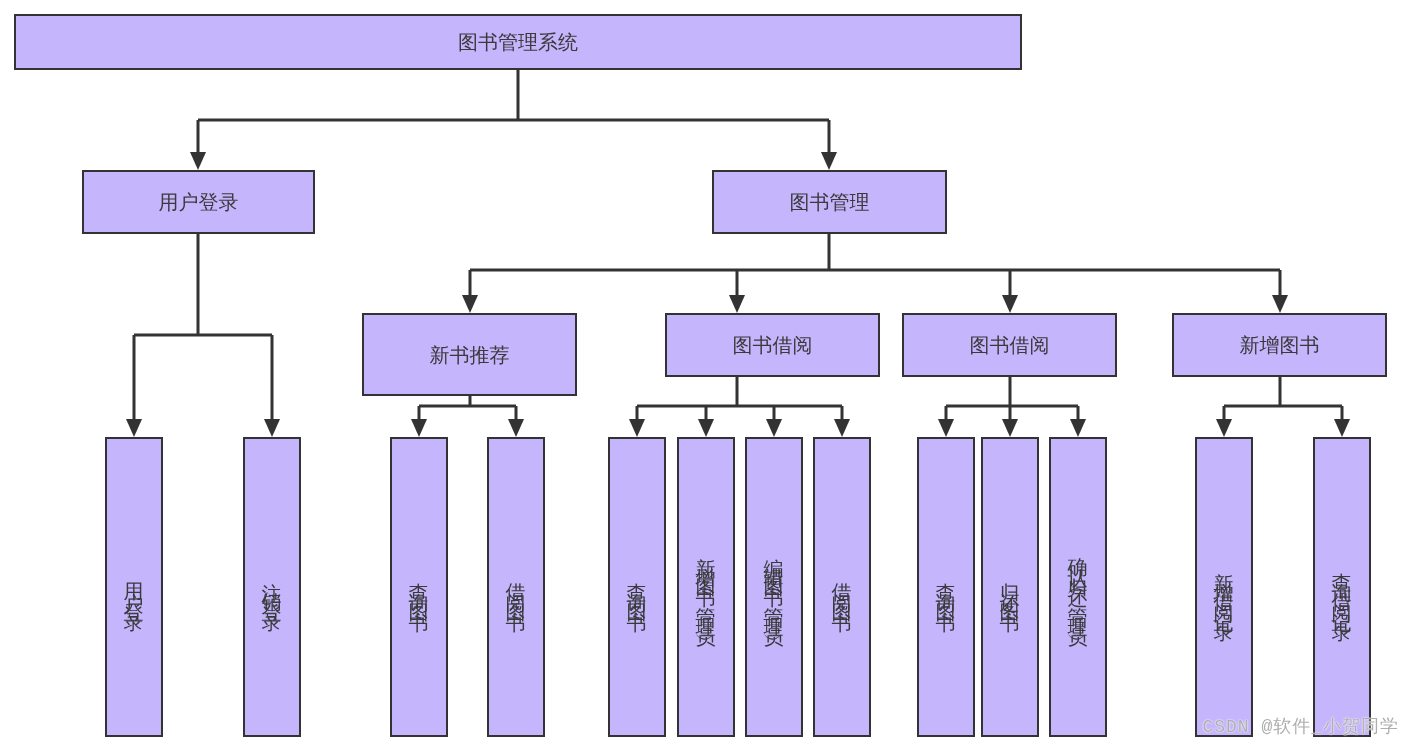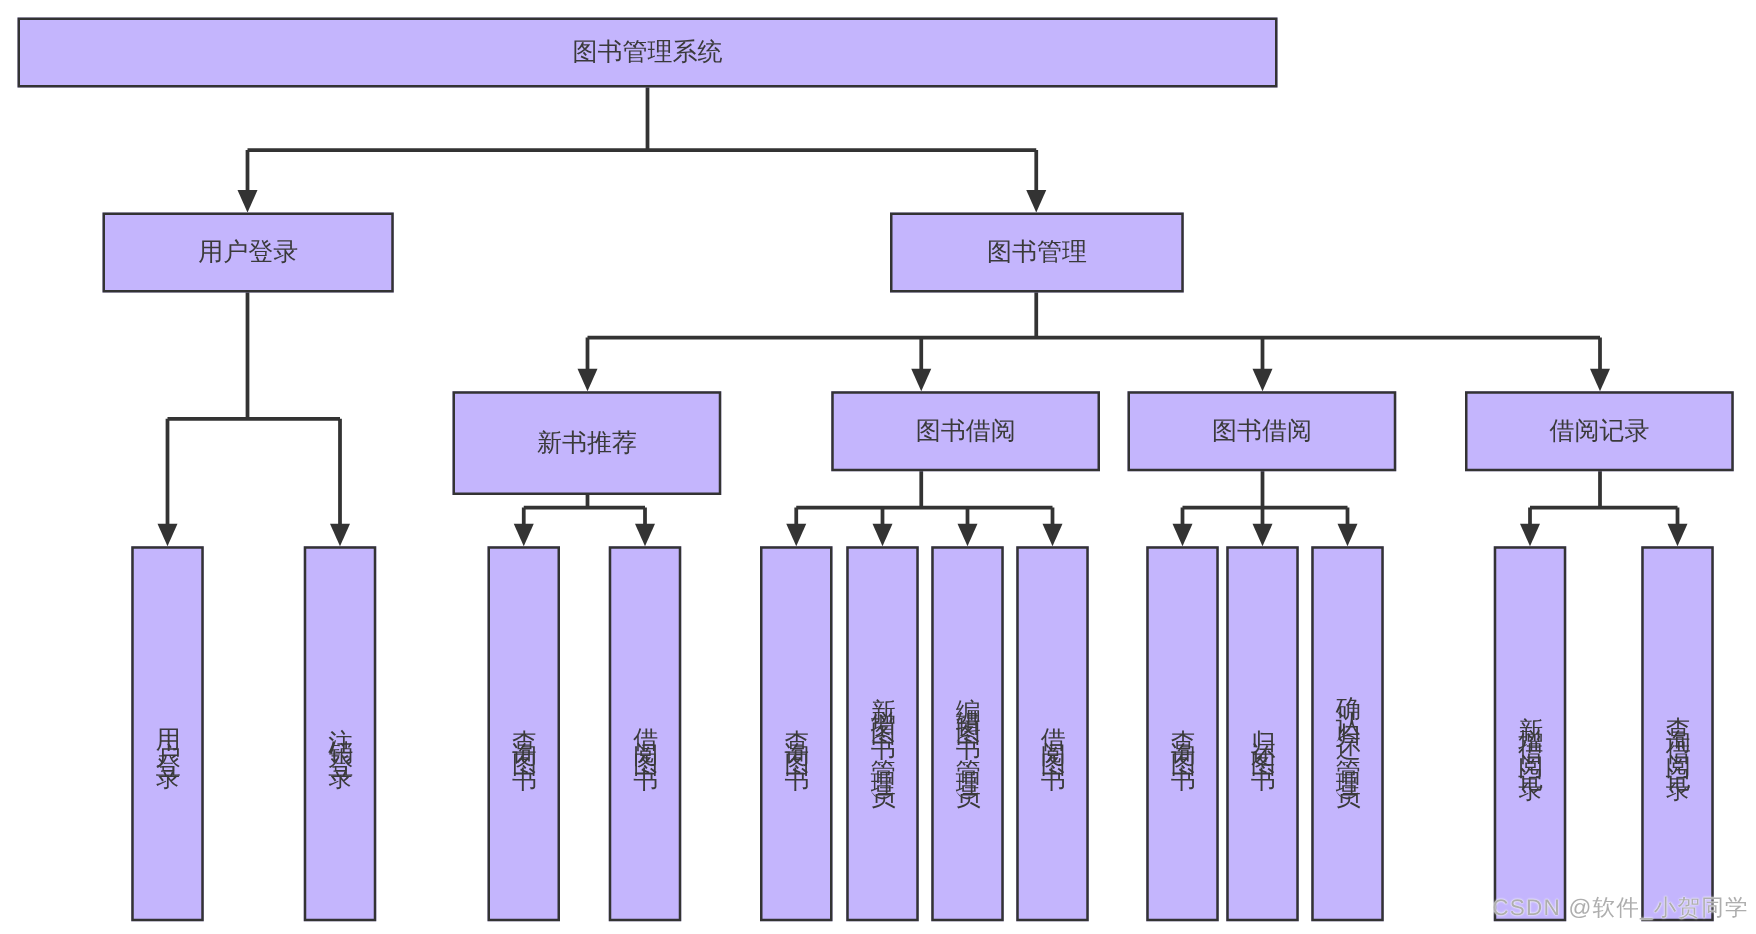--- a/index.html
+++ b/index.html
@@ -41,20 +41,21 @@
     font-size:20px;
     white-space:normal;
   }
   .watermark{
     position:absolute;
     right:6px;top:714px;
     font-size:18px;
     color:var(--wm);
     letter-spacing:1px;
     text-shadow:0 0 2px #fff,0 0 1px #fff;
+    font-family:Liberation Mono, monospace;
   }
 </style>
 </head>
 <body>
 
 <div class="canvas">
 
   <svg class="wires" width="1405" height="747" viewBox="0 0 1405 747" xmlns="http://www.w3.org/2000/svg">
 
     <path class="wire" d="
@@ -90,21 +91,21 @@
   </svg>
 
   <div class="node" style="left:14px;top:14px;width:1008px;height:56px">图书管理系统</div>
 
   <div class="node" style="left:82px;top:170px;width:233px;height:64px">用户登录</div>
   <div class="node" style="left:712px;top:170px;width:235px;height:64px">图书管理</div>
 
   <div class="node" style="left:362px;top:313px;width:215px;height:83px">新书推荐</div>
   <div class="node" style="left:665px;top:313px;width:215px;height:64px">图书借阅</div>
   <div class="node" style="left:902px;top:313px;width:215px;height:64px">图书借阅</div>
-  <div class="node" style="left:1172px;top:313px;width:215px;height:64px">借阅记录</div>
+  <div class="node" style="left:1172px;top:313px;width:215px;height:64px">新增图书</div>
 
   <div class="node v" style="left:105px;top:437px;width:58px;height:300px">用户登录</div>
   <div class="node v" style="left:243px;top:437px;width:58px;height:300px">注销登录</div>
 
   <div class="node v" style="left:390px;top:437px;width:58px;height:300px">查询图书</div>
   <div class="node v" style="left:487px;top:437px;width:58px;height:300px">借阅图书</div>
 
   <div class="node v" style="left:608px;top:437px;width:58px;height:300px">查询图书</div>
   <div class="node v" style="left:677px;top:437px;width:58px;height:300px">新增图书（管理员）</div>
   <div class="node v" style="left:745px;top:437px;width:58px;height:300px">编辑图书（管理员）</div>

